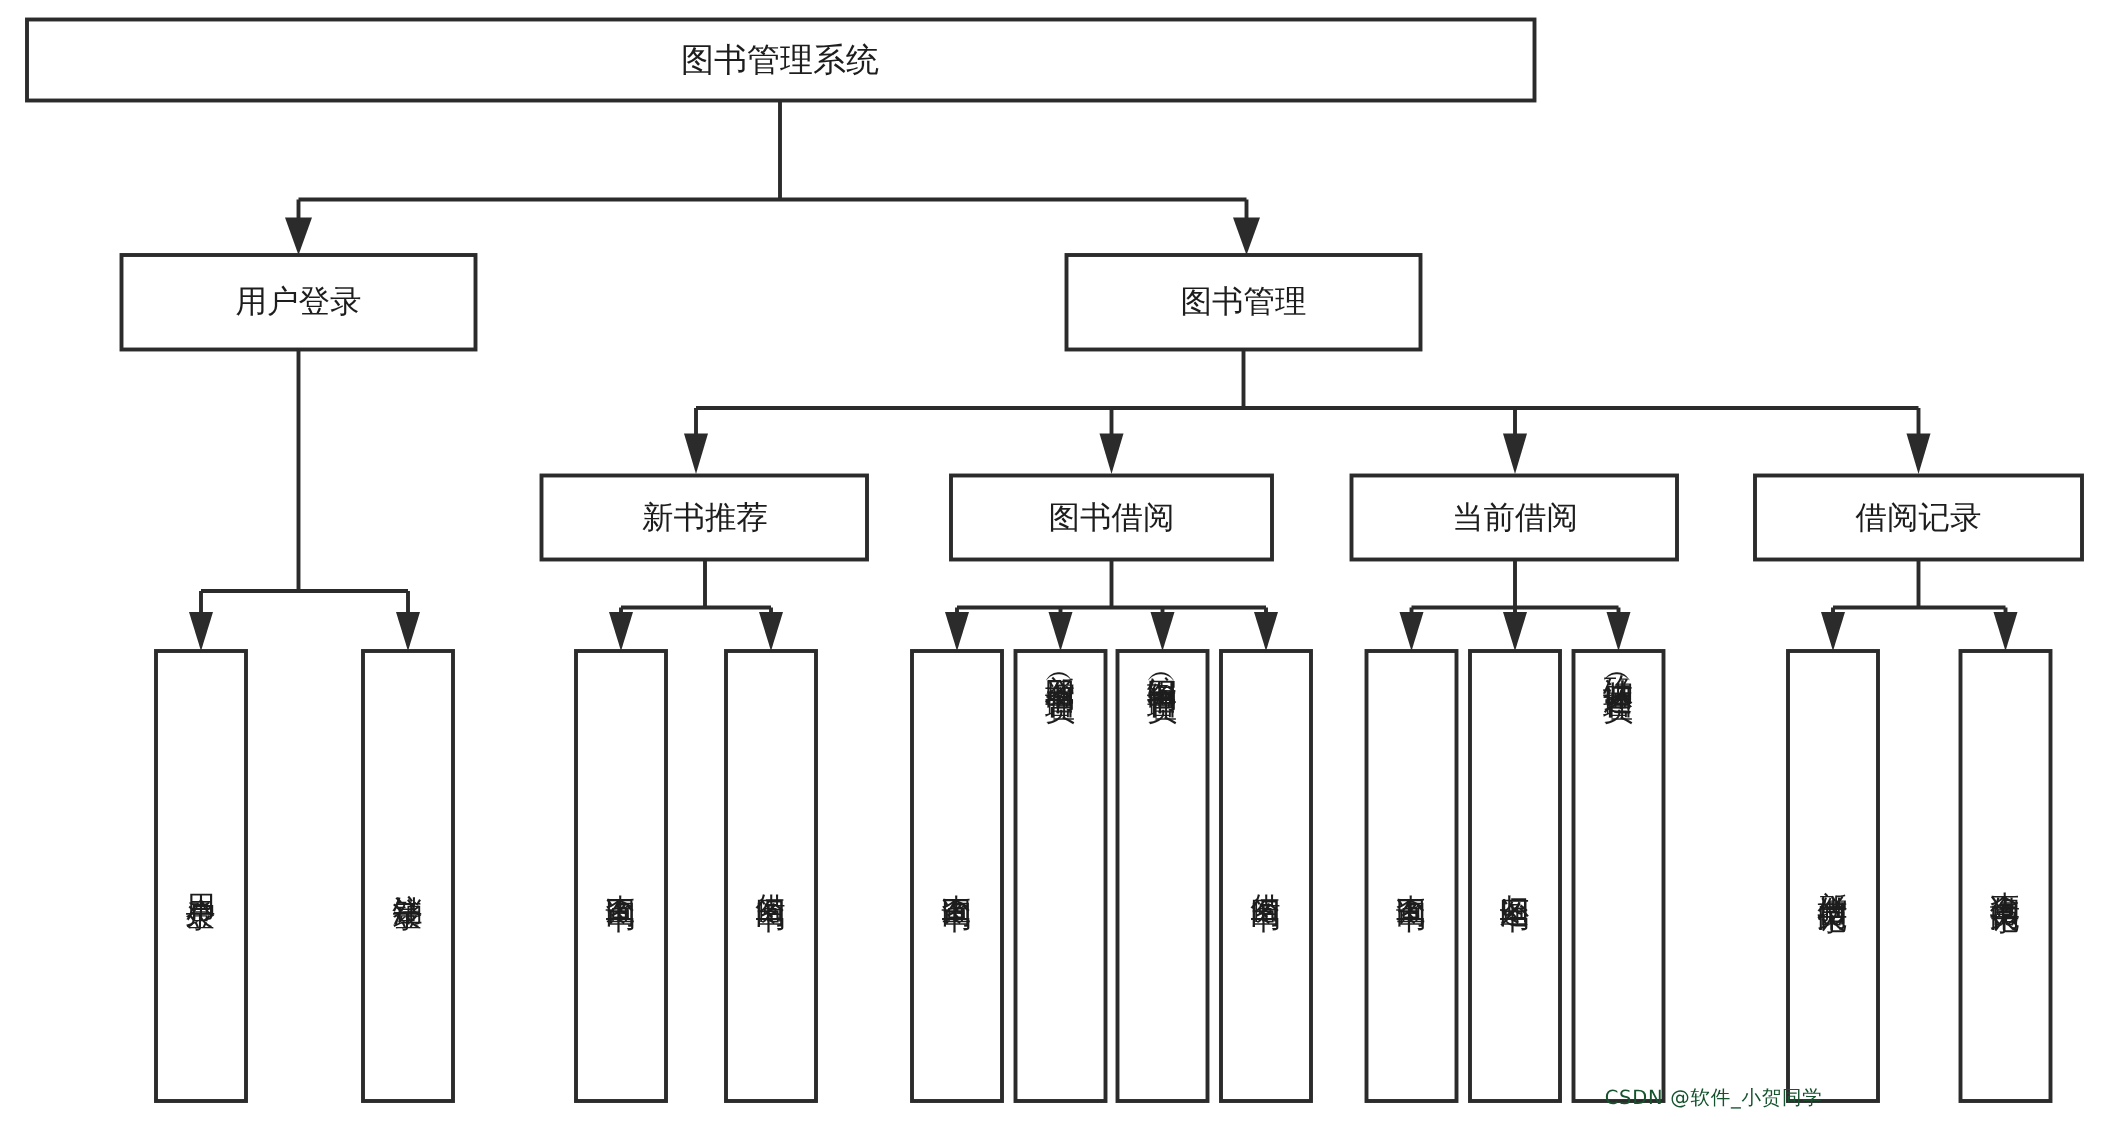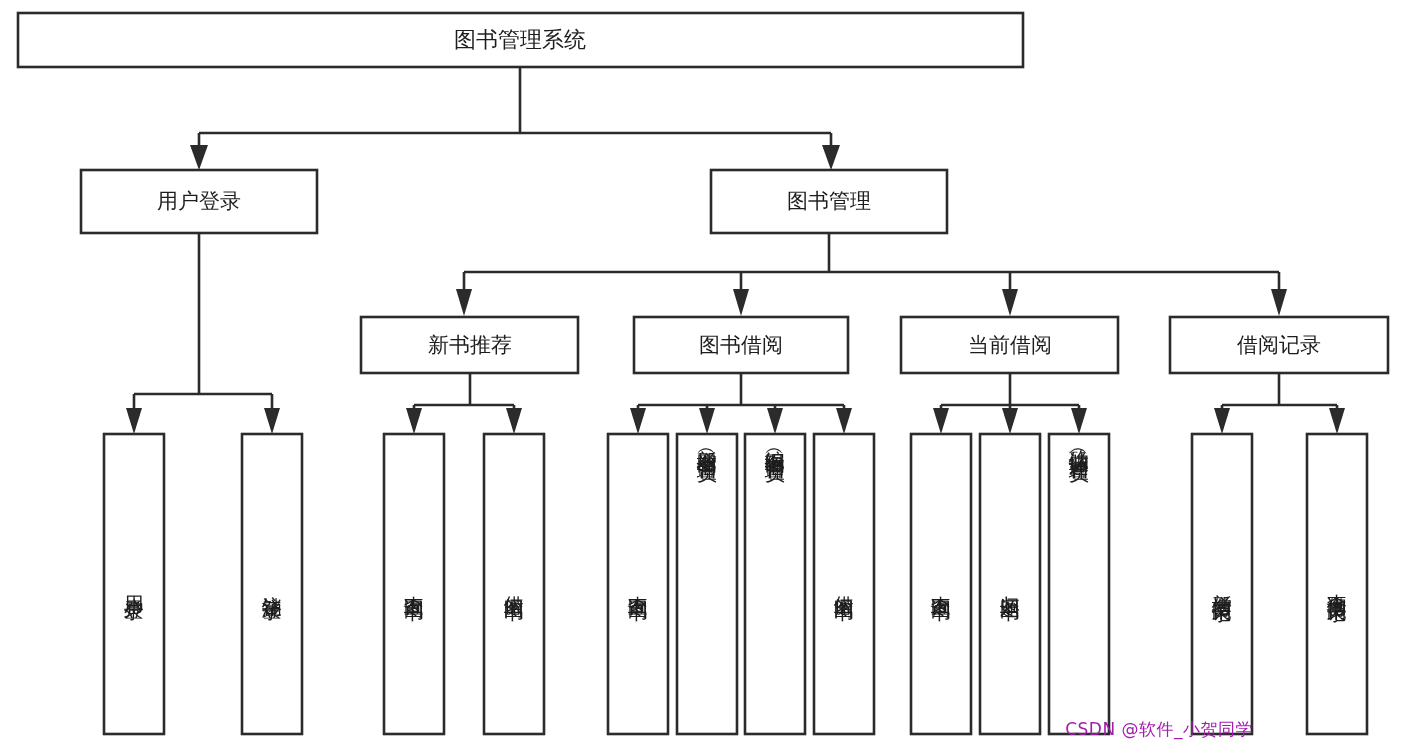--- a/index.html
+++ b/index.html
@@ -11,21 +11,20 @@
     width: 1405px;
     height: 747px;
     overflow: hidden;
     font-family: "DejaVu Sans", "Liberation Sans", sans-serif;
   }
   #diagram-root {
     position: relative;
     width: 1237px;
     height: 747px;
     background: #ffffff;
-    padding-left: 24px;
   }
   svg.diagram-canvas {
     position: absolute;
     left: 0;
     top: 0;
     width: 1405px;
     height: 747px;
     display: block;
   }
   .node-box {
@@ -65,25 +64,25 @@
     text-orientation: upright;
     font-family: "DejaVu Sans", "Liberation Sans", sans-serif;
     font-size: 20px;
     line-height: 1.12;
     letter-spacing: 2px;
     color: #1d1d1d;
     white-space: nowrap;
   }
   .watermark {
     position: absolute;
-    right: 8px;
+    right: 22px;
     bottom: 6px;
     font-family: "DejaVu Sans", "Liberation Sans", sans-serif;
-    font-size: 17px;
-    color: #a21caf;
+    font-size: 13px;
+    color: #14532d;
     letter-spacing: 0.5px;
     white-space: nowrap;
   }
 </style>
 </head>
 <body>
 
 <div id="diagram-root">
 
   <svg class="diagram-canvas" viewBox="0 0 1405 747" xmlns="http://www.w3.org/2000/svg">

